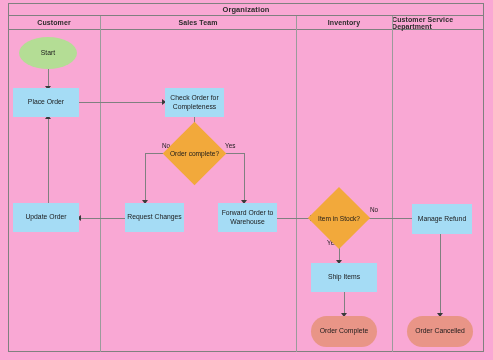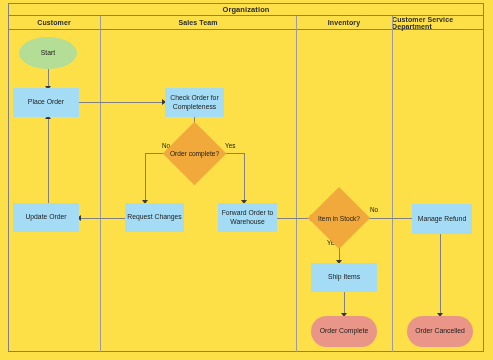--- a/index.html
+++ b/index.html
@@ -1,21 +1,21 @@
 <!DOCTYPE html>
 <html><head>
 <meta charset="utf-8">
 <style>
   html,body{margin:0;padding:0;}
   body{
     width:493px;height:360px;background:#ffffff;
     font-family:"Liberation Sans","DejaVu Sans",sans-serif;
     -webkit-font-smoothing:antialiased;
   }
-  #stage{position:relative;width:493px;height:360px;overflow:hidden;background:#fde047;}
+  #stage{position:relative;width:493px;height:360px;overflow:hidden;background:#f9a8d4;}
 
   
   .pool{position:absolute;left:8px;top:3px;width:476px;height:349px;border:1px solid #808080;box-sizing:border-box;}
   .pool-title{
     position:absolute;left:8px;top:3px;width:476px;height:13px;
     box-sizing:border-box;border-bottom:1px solid #808080;
     display:flex;align-items:center;justify-content:center;
     font-size:7.5px;font-weight:bold;color:#2b2b2b;letter-spacing:.1px;
   }
   .lane-head{

